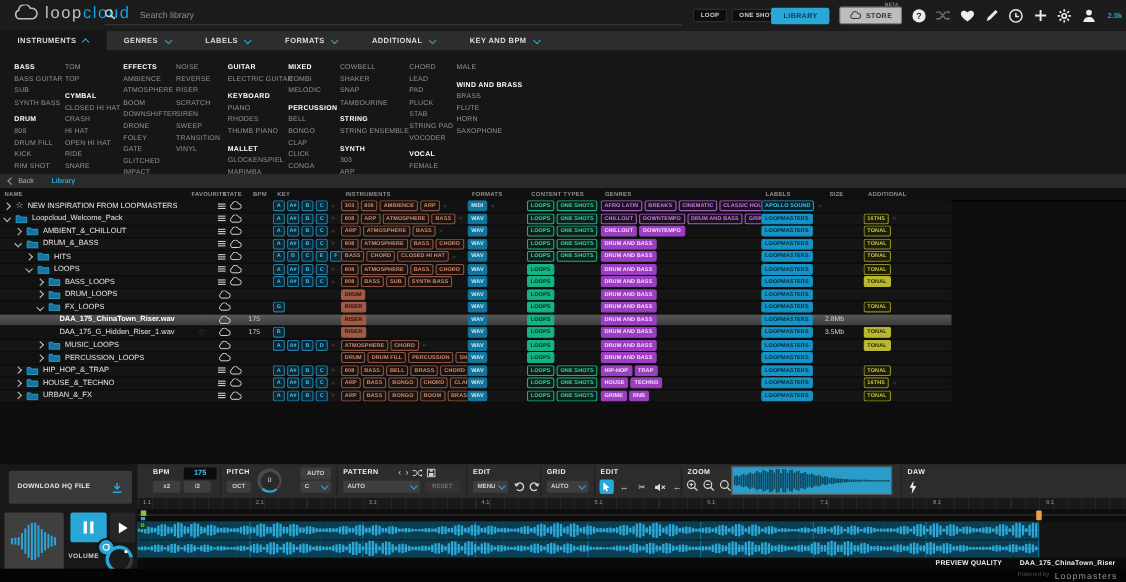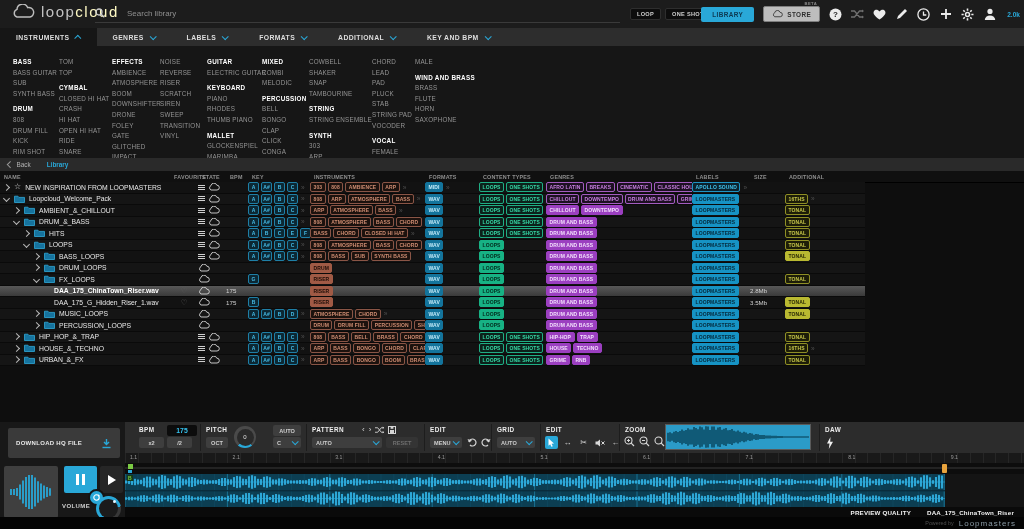--- a/index.html
+++ b/index.html
@@ -2,21 +2,21 @@
 <html><head>
 <meta charset="utf-8">
 <style>
   html,body{margin:0;padding:0;background:#000;}
   .stage{position:relative;width:1024px;height:529px;background:#0e0e0e;overflow:hidden;
          font-family:"Liberation Sans",sans-serif;-webkit-font-smoothing:antialiased;}
   
   .topbar{position:absolute;top:0;left:0;width:1024px;height:28px;background:#1c1c1c;border-bottom:1px solid #000;}
   .logo{position:absolute;left:12px;top:3px;display:flex;align-items:center;gap:5px;}
   .logo-txt{font-size:15px;font-weight:200;letter-spacing:1.5px;color:#c3c3c3;}
-  .logo-txt .cy{color:#fef9c3;}
+  .logo-txt .cy{color:#0ea5e9;}
   .searchwrap{position:absolute;left:95px;top:4px;width:525px;height:18px;border-bottom:1px solid #3a3a3a;display:flex;align-items:center;gap:22px;}
   .search-ph{font-size:8px;color:#8f8f8f;}
   .loopbtns{position:absolute;left:630px;top:8px;display:flex;gap:4px;align-items:center;}
   .pillbtn{background:#0d0d0d;border:1px solid #2e2e2e;color:#cfcfcf;font-size:5.6px;font-weight:bold;padding:2px 6px;border-radius:2px;letter-spacing:.3px;}
   .sqico{width:9px;height:9px;border:1.5px solid #cfcfcf;background:#4a4a4a;margin-left:4px;}
   .topright{position:absolute;right:4px;top:0;height:28px;display:flex;align-items:center;gap:9px;}
   .librarybtn{background:#29a8d8;color:#0c3covered;color:#0d3850;font-size:6.4px;font-weight:bold;padding:4px 11px;border-radius:2px;letter-spacing:.4px;}
   .storebtn{position:relative;background:#bdbdbd;border:1px solid #7e7e7e;color:#2e2e2e;font-size:6.4px;font-weight:bold;padding:3px 8px;border-radius:2px;display:flex;align-items:center;gap:4px;letter-spacing:.4px;}
   .beta{position:absolute;top:-6px;right:2px;font-size:4.2px;color:#8a8a8a;font-weight:bold;}
   .tico{width:13px;height:13px;display:flex;align-items:center;justify-content:center;}

